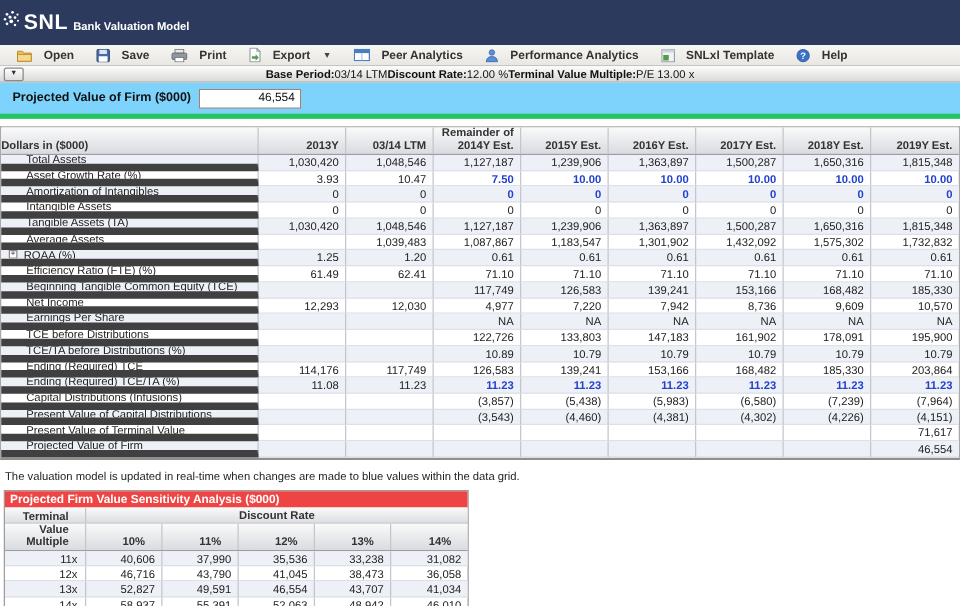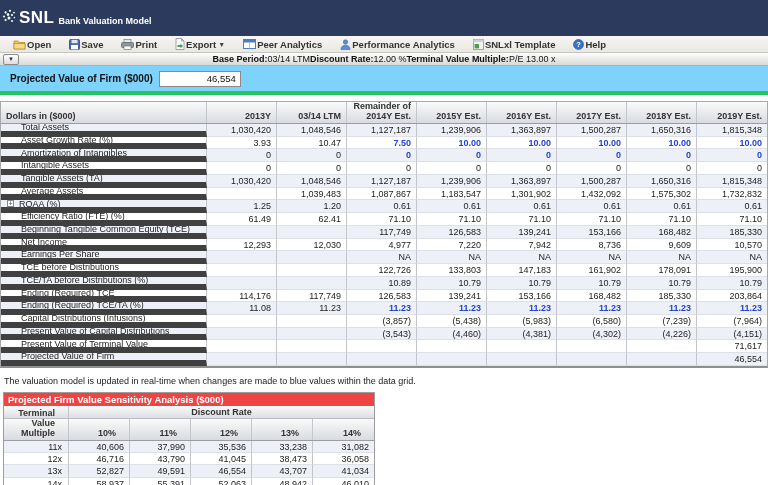--- a/index.html
+++ b/index.html
@@ -9,21 +9,21 @@
 
   
   .titlebar { height:36px; background:#2c3b5d; display:flex; align-items:center; padding-left:2px; }
   .logo-mark { margin-right:2px; }
   .logo-snl { color:#fff; font-weight:bold; font-size:17px; letter-spacing:0.5px; }
   .logo-sub { color:#fff; font-size:9px; font-weight:bold; margin-left:4px; margin-top:5px; }
 
   
   .toolbar { height:17px; background:linear-gradient(#f7f6f3,#e8e7e2); border-bottom:1px solid #c6c5c0;
              display:flex; align-items:center; padding-left:4px; }
-  .tb-item { display:flex; align-items:center; gap:1px; padding:0 9px; height:100%; cursor:default;
+  .tb-item { display:flex; align-items:center; gap:9px; padding:0 9px; height:100%; cursor:default;
              font-size:9.5px; font-weight:bold; color:#333;justify-content:flex-end; }
   .tb-item svg { display:block; }
   .tb-caret { font-size:7px; color:#444; margin-left:1px; }
 
   
   .paramsbar { position:relative; height:13px; background:linear-gradient(#fdfdfd,#d9d9d7);
                border-bottom:1px solid #b3b2ae; display:flex; align-items:center; justify-content:center;
                font-size:9px; color:#111; }
   .paramsbar .plabel { font-weight:bold; }
   .params-dd { position:absolute; left:3px; top:1px; width:16px; height:11px;
@@ -36,21 +36,21 @@
   .pv-label { font-size:10px; font-weight:bold; color:#111; margin-right:6px; }
   .pv-input { width:82px; height:16px; border:1px solid #8a8a8a; background:#fff;
               font-family:"Liberation Sans", sans-serif; font-size:9.5px; text-align:right; padding-right:4px; color:#111; }
 
   
   .grid { margin-top:6px; width:768px; border:1px solid #a8a8a8; border-bottom:2px solid #8f8f8f; font-size:9px; color:#222; }
   .grid-header { display:flex; height:22px; background:linear-gradient(#fafafa,#d9dbe0); border-bottom:1px solid #9b9da3; }
   .grid-hcell { flex:0 0 70px; display:flex; align-items:flex-end; justify-content:flex-end;
                 padding:0 5px 2px 0; font-weight:bold; color:#333; border-right:1px solid #c3c6cc;
                 white-space:pre-line; text-align:right; line-height:10px; }
-  .grid-hcell.first { flex:0 0 206px; justify-content:flex-start; padding-left:5px; }
+  .grid-hcell.first { flex:0 0 206px; justify-content:flex-start; }
   .grid-hcell:last-child { border-right:none; }
   .grid-row { display:flex; height:12.74px; line-height:12.5px; }
   .grid-row.alt { background:#edf1f7; }
   .grid-rlabel { flex:0 0 206px; padding-left:20px; border-right:1px solid #c3c6cc; border-bottom:6px solid #404040;
                  white-space:nowrap; overflow:hidden; color:#222; display:flex; align-items:center; }
   .grid-rlabel.expandable { padding-left:6px; }
   .expand-box { display:inline-block; width:7px; height:7px; border:1px solid #8a8a8a; background:#fff;
                 font-size:7px; line-height:5px; text-align:center; color:#444; margin-right:5px; cursor:pointer; }
   .grid-cell { flex:0 0 70px; text-align:right; padding-right:5px; border-right:1px solid #c3c6cc;
                border-bottom:1px solid #dde0e6; white-space:nowrap; overflow:hidden; }

